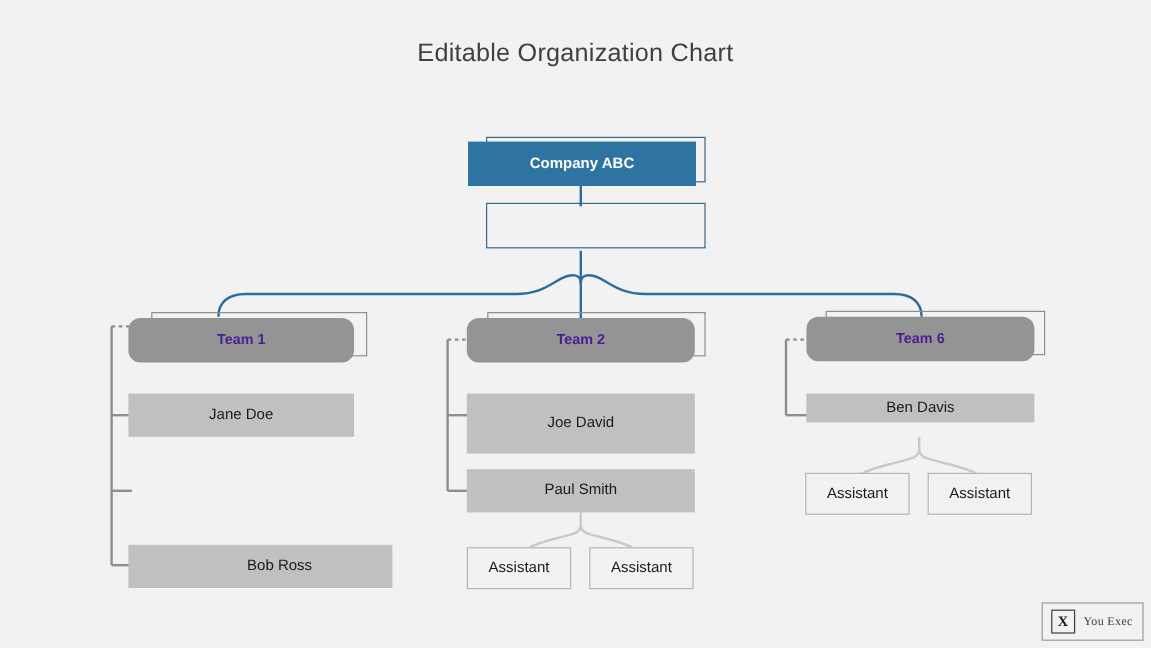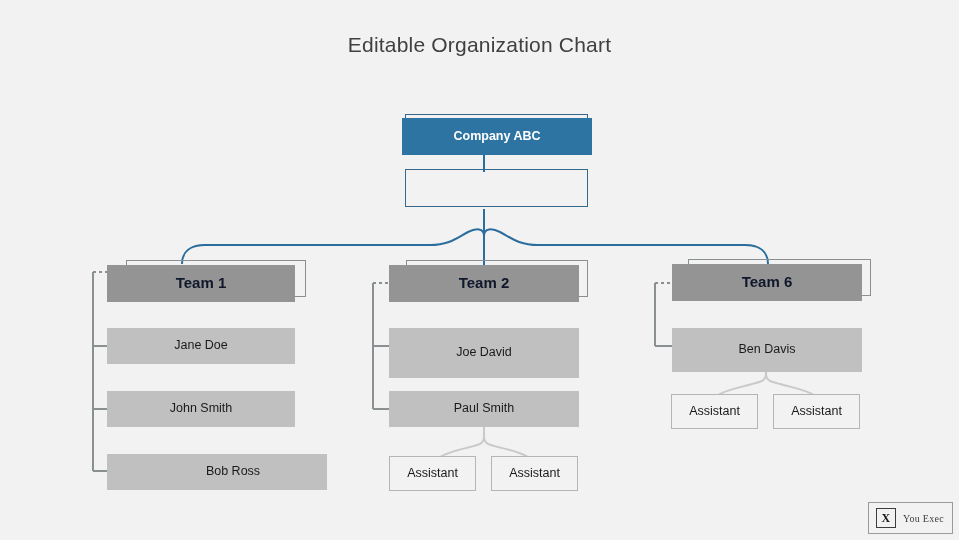--- a/index.html
+++ b/index.html
@@ -61,27 +61,27 @@
     box-sizing: border-box;
     border: 1px solid #8a8f92;
   }
   .frame.blue { border-color: #36678c; }
 
   .node.blue {
     background: #2e74a3;
     color: #ffffff;
     font-weight: bold;
     font-size: 12.5px;
-    margin-left: 12px;
   }
   .node.team {
     background: #949494;
-    color: #0f172a;
+    color: #4c1d95;
     font-weight: bold;
-    font-size: 15px;
+    font-size: 12px;
+    border-radius: 10px;
   }
   .node.person {
     background: #c0c0c0;
     color: #1a1a1a;
     font-weight: 400;
     font-size: 12.5px;
   }
   .node.assistant {
     background: #f2f2f2;
     color: #1a1a1a;
@@ -206,42 +206,39 @@
     <span>Team 2</span>
   </div>
 
   <div class="node team" style="left:672px; top:264px; width:190px; height:37px;">
     <span>Team 6</span>
   </div>
 
   <div class="node person" style="left:107px; top:328px; width:188px; height:36px;">
     <span>Jane Doe</span>
   </div>
-  <div class="node person" style="left:107px; top:391px; width:188px; height:36px;">
-    <span>John Smith</span>
-  </div>
   <div class="node person" style="left:107px; top:454px; width:220px; height:36px;padding-left:32px;">
     <span>Bob Ross</span>
   </div>
 
   <div class="node person" style="left:389px; top:328px; width:190px; height:50px;">
     <span>Joe David</span>
   </div>
   <div class="node person" style="left:389px; top:391px; width:190px; height:36px;">
     <span>Paul Smith</span>
   </div>
 
   <div class="node assistant" style="left:389px; top:456px; width:87px; height:35px;">
     <span>Assistant</span>
   </div>
   <div class="node assistant dashed-frame" style="left:491px; top:456px; width:87px; height:35px;">
     <span>Assistant</span>
   </div>
 
-  <div class="node person" style="left:672px; top:328px; width:190px; height:44px;">
+  <div class="node person" style="left:672px; top:328px; width:190px; height:24px;">
     <span>Ben Davis</span>
   </div>
 
   <div class="node assistant" style="left:671px; top:394px; width:87px; height:35px;">
     <span>Assistant</span>
   </div>
   <div class="node assistant dashed-frame" style="left:773px; top:394px; width:87px; height:35px;">
     <span>Assistant</span>
   </div>
 

